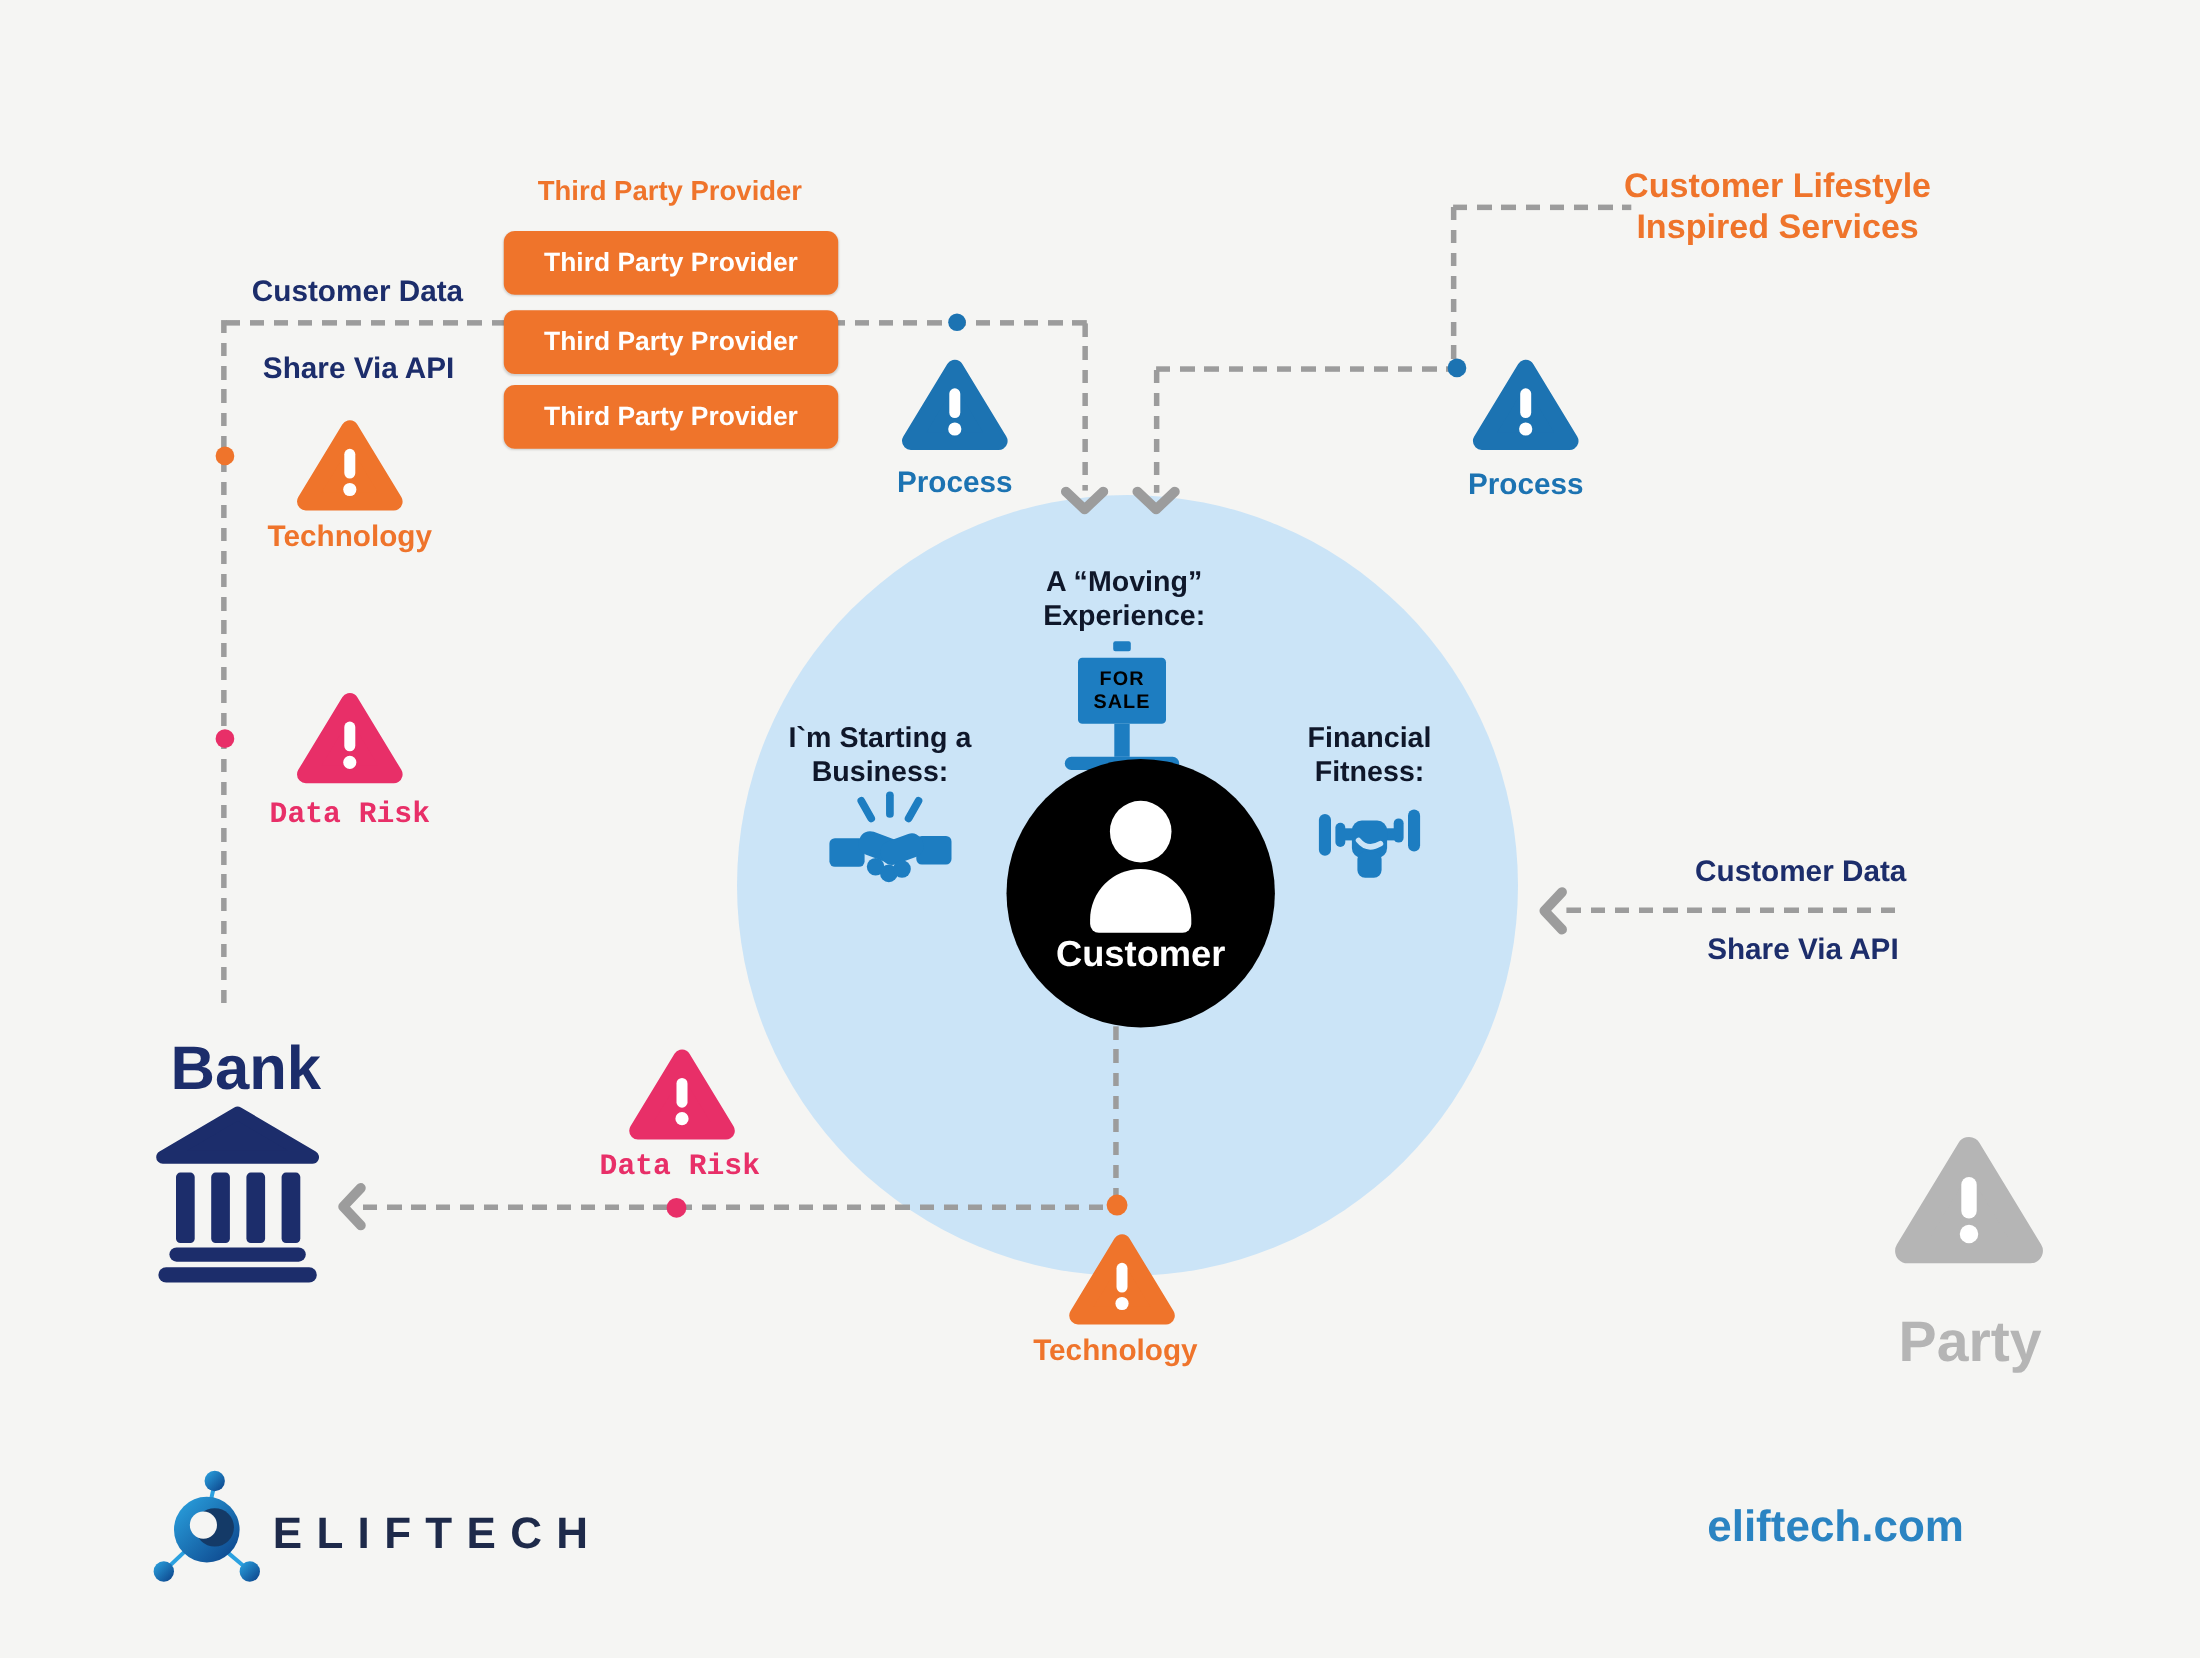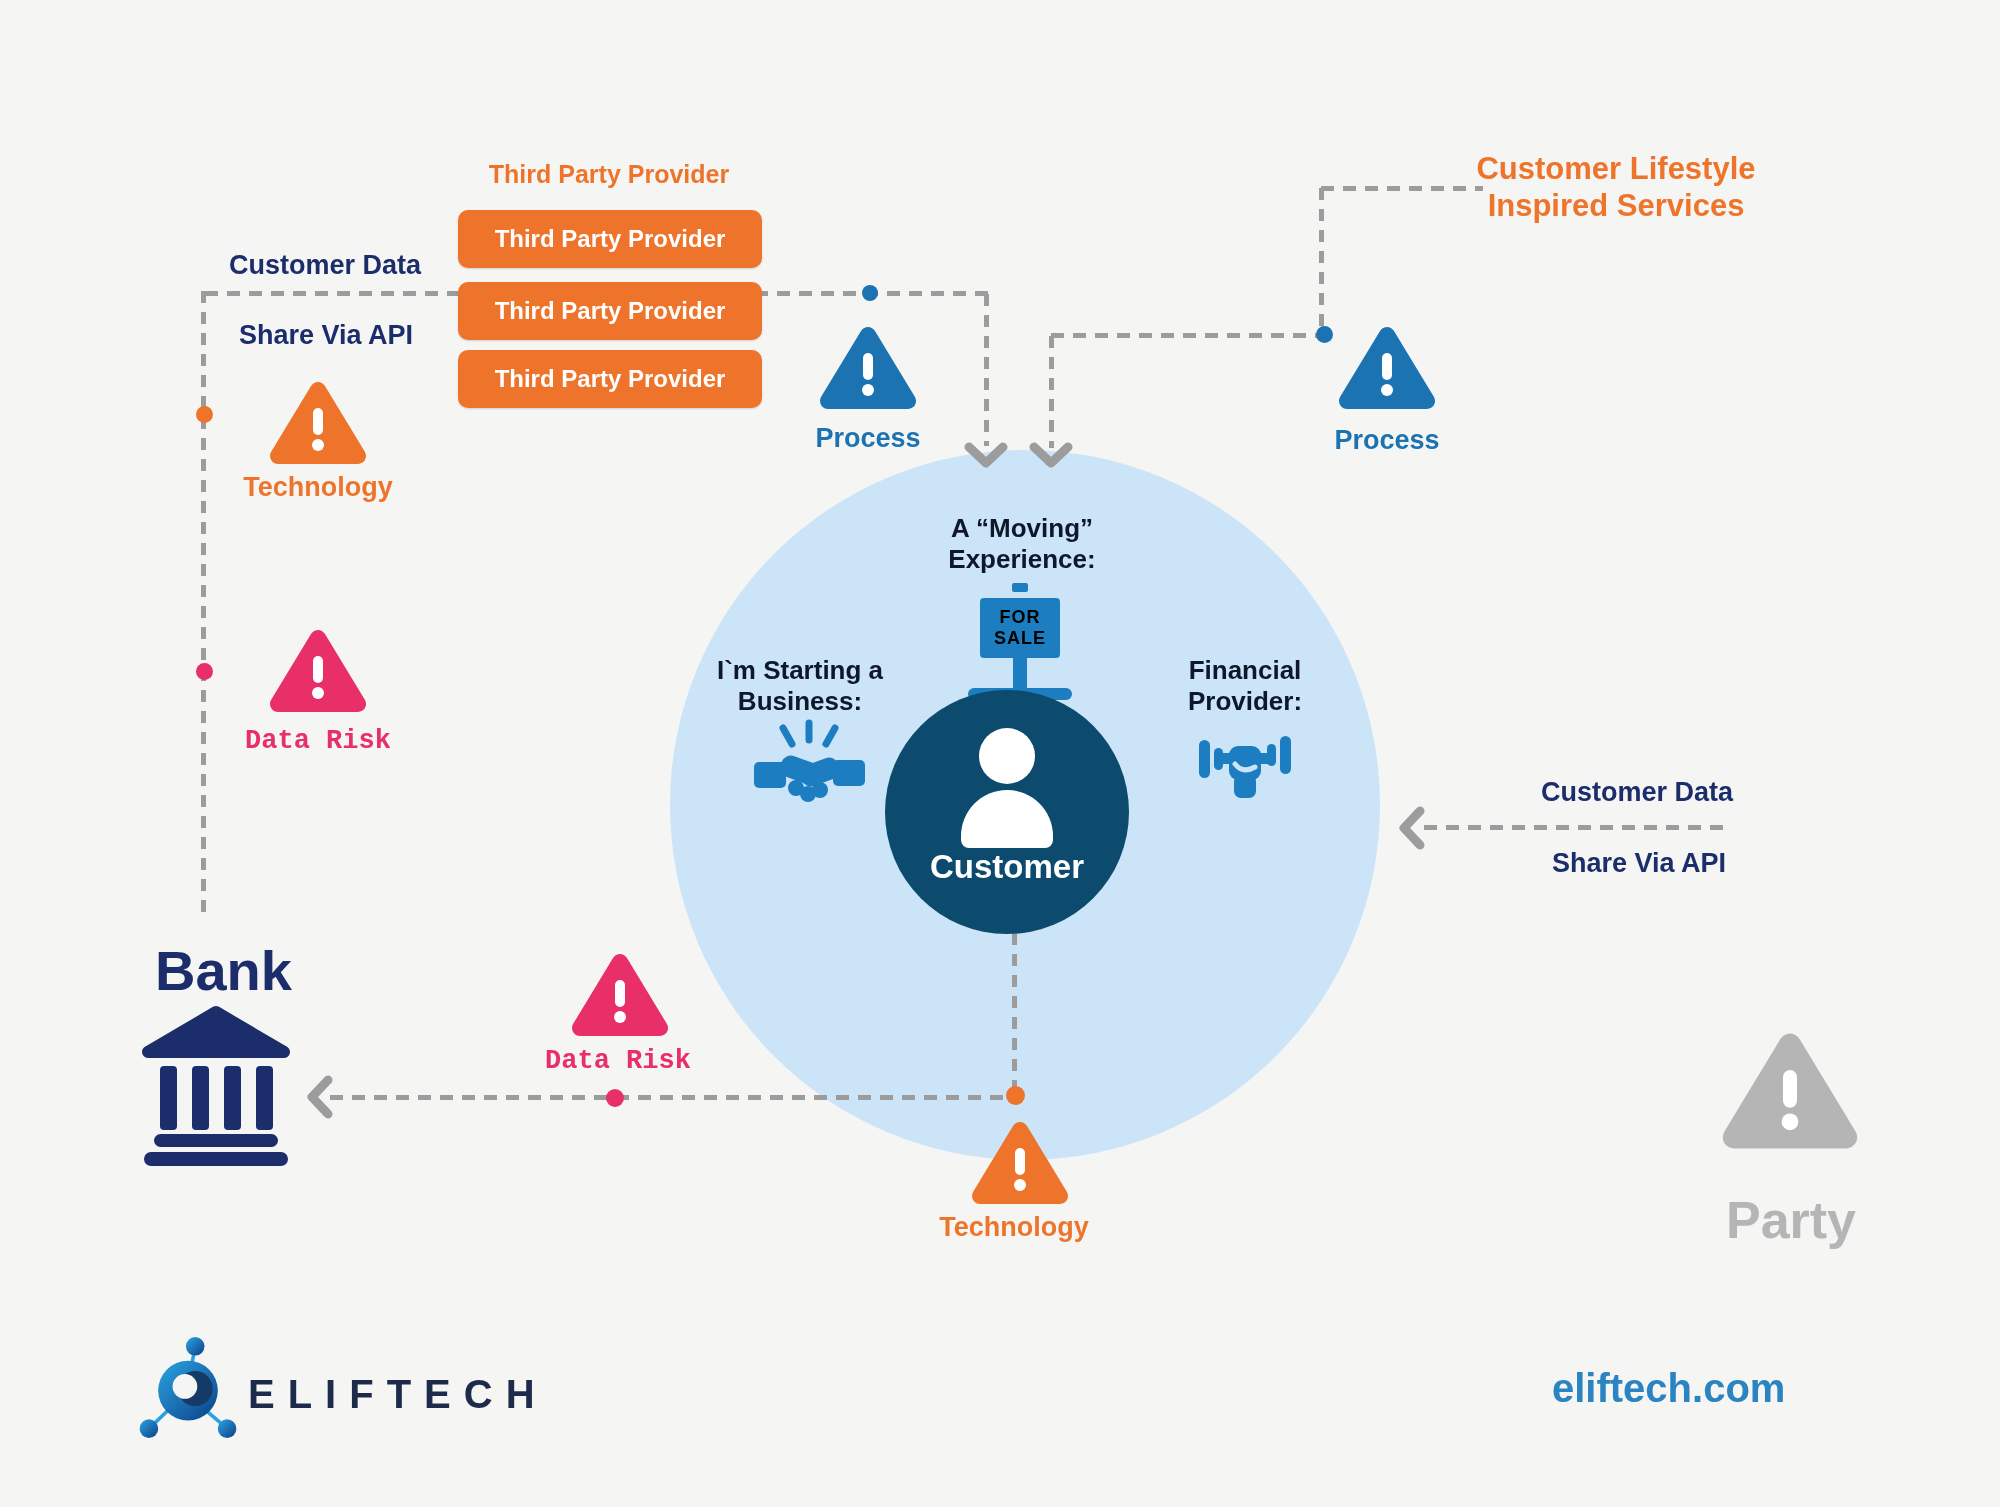--- a/index.html
+++ b/index.html
@@ -24,21 +24,21 @@
   .dash-h{height:5px;z-index:2;background:repeating-linear-gradient(90deg,#9c9c9c 0 13px,transparent 13px 22px);}
   .dash-v{width:5px;z-index:2;background:repeating-linear-gradient(180deg,#9c9c9c 0 12px,transparent 12px 21px);}
   .dot{border-radius:50%;z-index:3;}
   .dot-blue{background:#1c73b2;}
   .dot-orange{background:#ef742b;}
   .dot-pink{background:#e82f68;}
   .arrow{z-index:3;}
 
   
   .big-circle{left:670px;top:450px;width:710px;height:710px;border-radius:50%;background:#cbe4f7;z-index:1;}
-  .customer-circle{left:885px;top:690px;width:244px;height:244px;border-radius:50%;background:#0c4a6e;z-index:3;}
+  .customer-circle{left:915px;top:690px;width:244px;height:244px;border-radius:50%;background:#000000;z-index:3;}
   .person-head{left:94px;top:38px;width:56px;height:56px;border-radius:50%;background:#fff;}
   .person-body{left:76px;top:100px;width:92px;height:58px;background:#fff;border-radius:46px 46px 8px 8px;}
   .customer-label{left:0;top:158px;width:244px;color:#fff;font-size:33px;}
 
   
   .tpp-btn{
     left:458px;width:304px;height:58px;background:#ef742b;border-radius:10px;
     color:#fff;font-size:24px;font-weight:bold;display:flex;align-items:center;justify-content:center;
     z-index:3;box-shadow:0 1px 2px rgba(0,0,0,0.15);
   }
@@ -167,21 +167,21 @@
   <rect x="81" y="42" width="32" height="26" rx="5" fill="#1d7dc1"></rect>
   <rect x="28" y="41" width="40" height="22" rx="10" fill="#1d7dc1" transform="rotate(20 48 52)"></rect>
   <rect x="48" y="43" width="40" height="22" rx="10" fill="#1d7dc1" transform="rotate(-20 68 54)"></rect>
   <circle cx="44" cy="70" r="8" fill="#1d7dc1"></circle>
   <circle cx="56" cy="76" r="8" fill="#1d7dc1"></circle>
   <circle cx="68" cy="72" r="8" fill="#1d7dc1"></circle>
 </svg>
 
 <div class="abs txt cblue ctx z3" style="left:1125px;top:655px;width:240px;">
   <div>Financial</div>
-  <div>Provider:</div>
+  <div>Fitness:</div>
 </div>
 
 <svg class="abs z3" style="left:1195px;top:726px;" width="100" height="82" viewBox="0 0 100 82">
   <rect x="4" y="14" width="11" height="38" rx="5.5" fill="#1d7dc1"></rect>
   <rect x="19" y="22" width="9" height="22" rx="4.5" fill="#1d7dc1"></rect>
   <rect x="85" y="10" width="11" height="38" rx="5.5" fill="#1d7dc1"></rect>
   <rect x="72" y="18" width="9" height="22" rx="4.5" fill="#1d7dc1"></rect>
   <rect x="24" y="27" width="52" height="11" fill="#1d7dc1"></rect>
   <rect x="34" y="20" width="32" height="34" rx="9" fill="#1d7dc1"></rect>
   <rect x="39" y="48" width="22" height="24" rx="7" fill="#1d7dc1"></rect>

